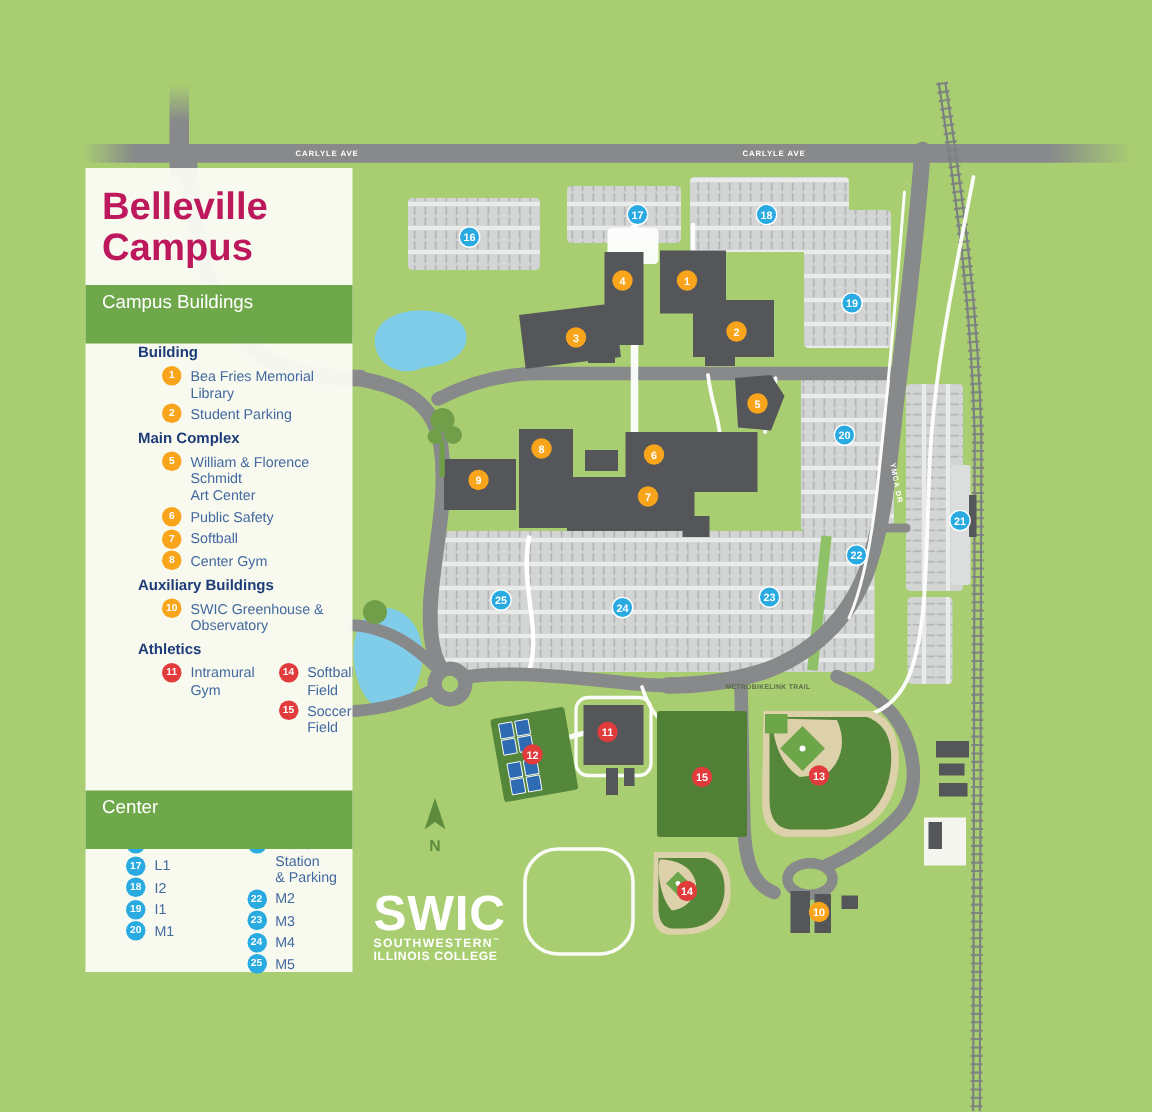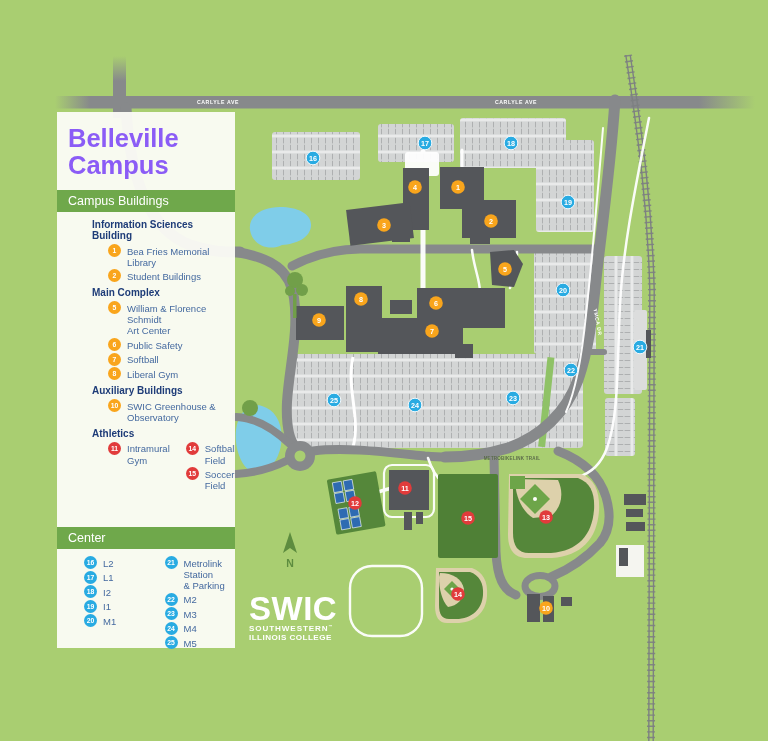--- a/index.html
+++ b/index.html
@@ -4,22 +4,22 @@
 <style>
   html,body{margin:0;padding:0;background:#a9ce71;}
   #stage{position:relative;width:768px;height:741px;background:#a9ce71;overflow:hidden;
          font-family:"Liberation Sans",sans-serif;}
   #mapsvg{position:absolute;left:0;top:0;}
 
   
   .panel{position:absolute;left:57px;top:112px;width:178px;height:536px;
          background:rgba(253,253,248,.94);}
   .p-title{position:absolute;left:0;top:0;right:0;height:78px;padding:13px 0 0 11px;
-           font-size:25.5px;font-weight:bold;line-height:1.07;color:#8b5cf6;}
-  .p-green{position:absolute;left:0;right:0;height:22px;background:#6fa84b;color:#fff;
+           font-size:25.5px;font-weight:bold;line-height:1.07;color:#be185d;}
+  .p-green{position:absolute;left:0;right:0;height:39px;background:#6fa84b;color:#fff;
            font-size:12.5px;line-height:22px;padding-left:11px;z-index:2;}
   #green1{top:78px;}
   #green2{top:415px;}
   .p-body{position:absolute;left:0;right:0;padding:7px 6px 0 11px;}
   #body1{top:100px;height:309px;overflow:hidden;}
   #body2{top:437px;height:95px;}
   .sec{margin-bottom:5px;margin-left:24px;}
   .sec-h{font-size:10px;font-weight:bold;color:#1e3c78;margin-bottom:3px;}
   .row{display:flex;align-items:flex-start;margin-bottom:1.5px;padding-left:16px;}
   .dot{width:13px;height:13px;border-radius:50%;color:#fff;font-size:6.8px;font-weight:bold;
@@ -344,41 +344,41 @@
   <div class="p-body" id="body1">
         <div id="sections">
           <div class="sec">
             <div class="sec-h">Information Sciences Building</div>
             <div class="row">
               <span class="dot yellow">1</span>
               <span class="lbl">Bea Fries Memorial Library</span>
             </div>
             <div class="row">
               <span class="dot yellow">2</span>
-              <span class="lbl">Student Buildings</span>
+              <span class="lbl">Student Parking</span>
             </div>
           </div>
           <div class="sec">
             <div class="sec-h">Main Complex</div>
             <div class="row">
               <span class="dot yellow">5</span>
               <span class="lbl">William &amp; Florence Schmidt
 Art Center</span>
             </div>
             <div class="row">
               <span class="dot yellow">6</span>
               <span class="lbl">Public Safety</span>
             </div>
             <div class="row">
               <span class="dot yellow">7</span>
               <span class="lbl">Softball</span>
             </div>
             <div class="row">
               <span class="dot yellow">8</span>
-              <span class="lbl">Liberal Gym</span>
+              <span class="lbl">Center Gym</span>
             </div>
           </div>
           <div class="sec">
           </div>
           <div class="sec">
             <div class="sec-h">Auxiliary Buildings</div>
             <div class="row">
               <span class="dot yellow">10</span>
               <span class="lbl">SWIC Greenhouse &amp; Observatory</span>
             </div>

